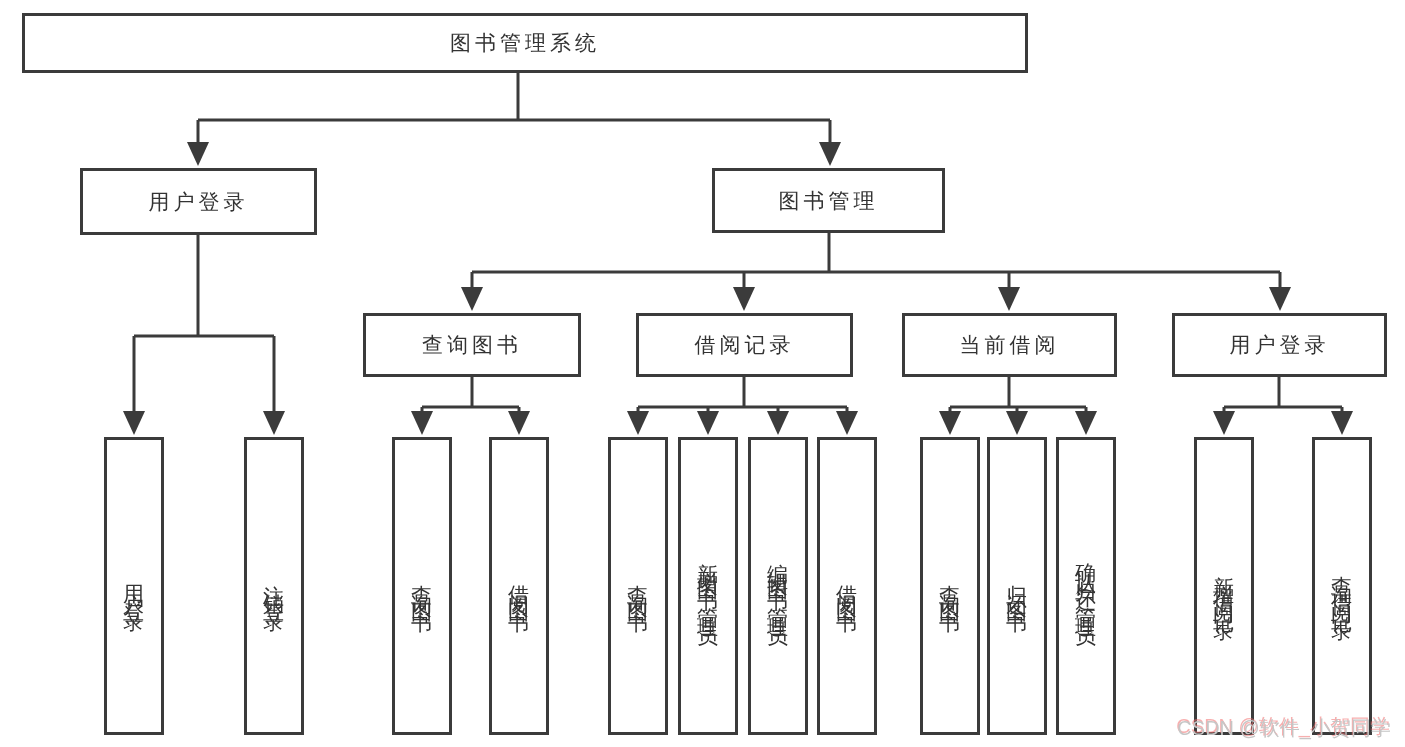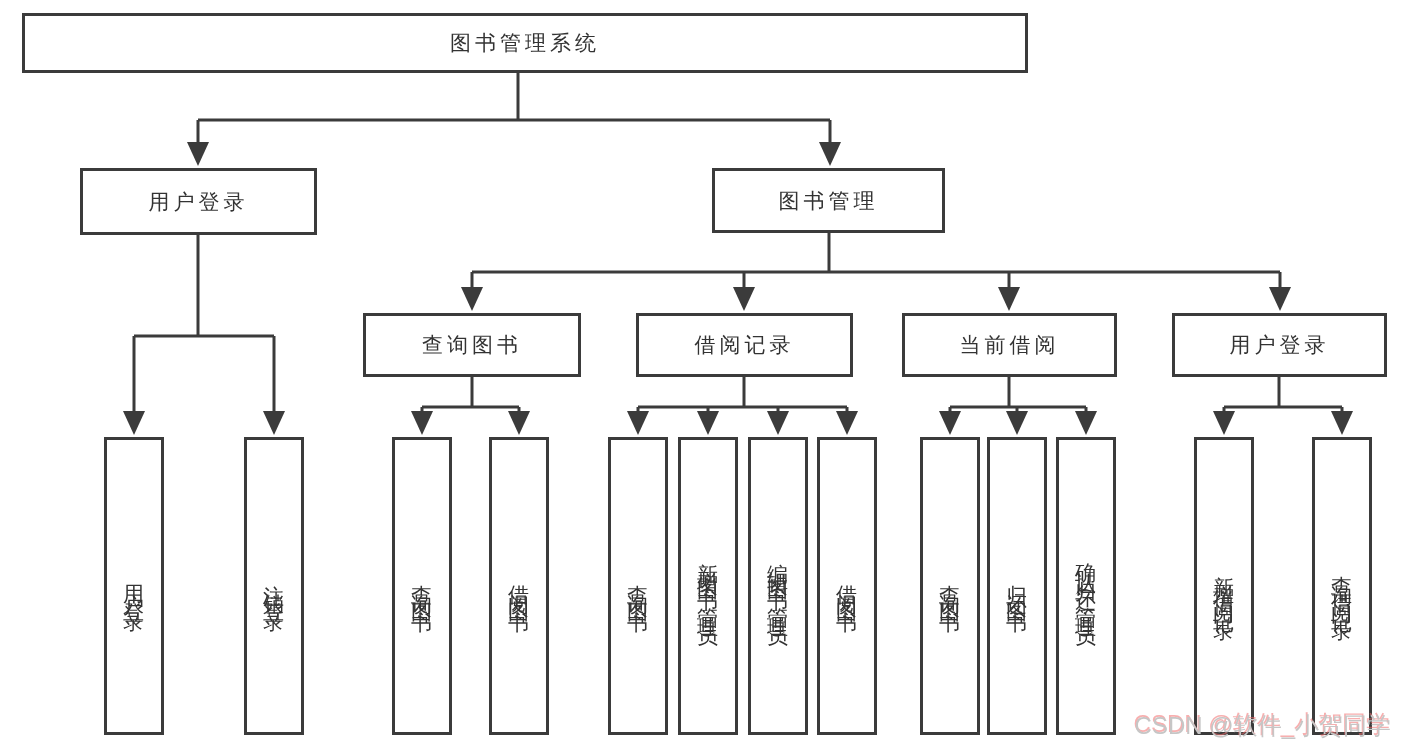--- a/index.html
+++ b/index.html
@@ -40,21 +40,21 @@
     text-orientation:mixed;
     font-size:21px;
     letter-spacing:9px;
     line-height:1;
     white-space:nowrap;
     color:#333333;
   }
   .watermark{
     position:absolute;
     right:14px;bottom:5px;
-    font-size:24px;
+    font-size:20px;
     color:#c6c6c6;
     text-shadow:-1px -2px 0 rgba(240,110,110,0.55);
     z-index:3;
     white-space:nowrap;
   }
 </style>
 </head>
 <body>
 
 <div id="canvas">

